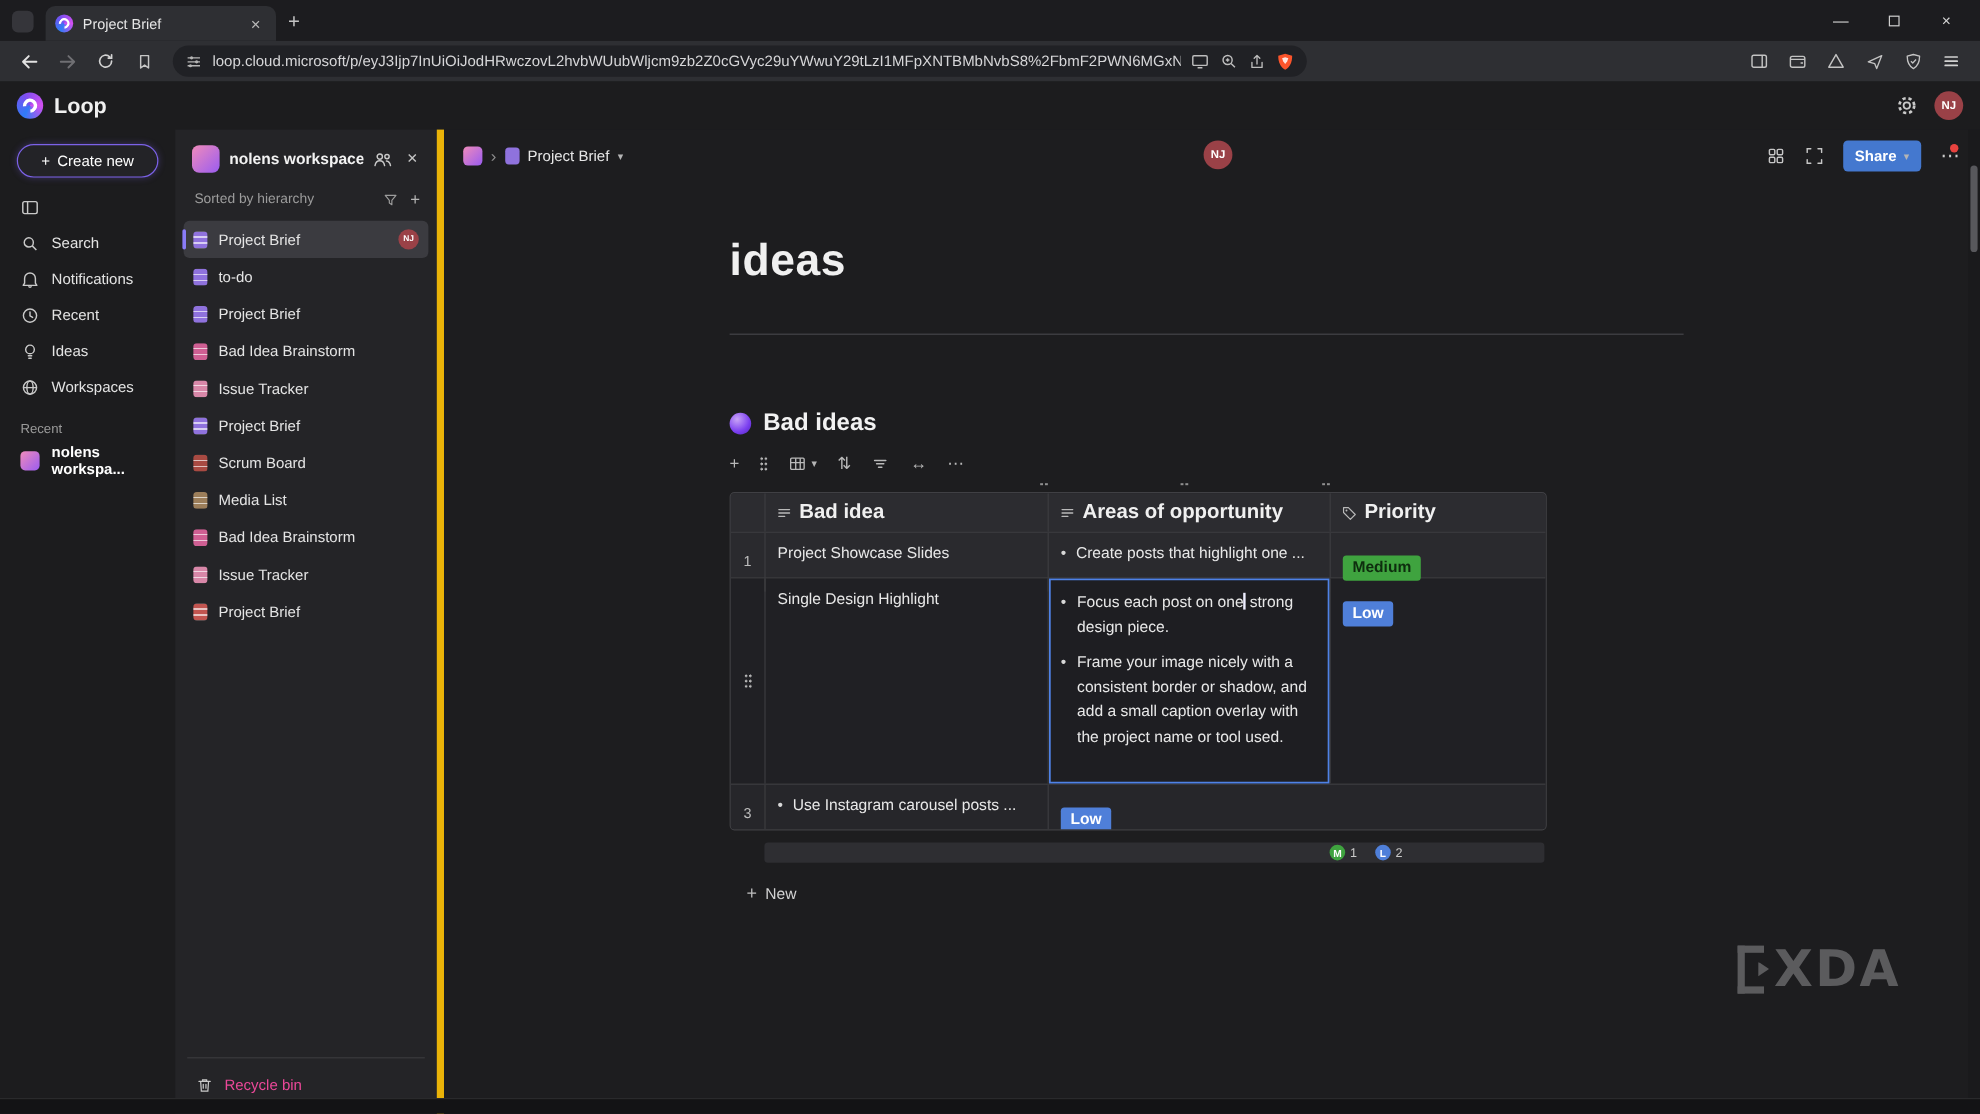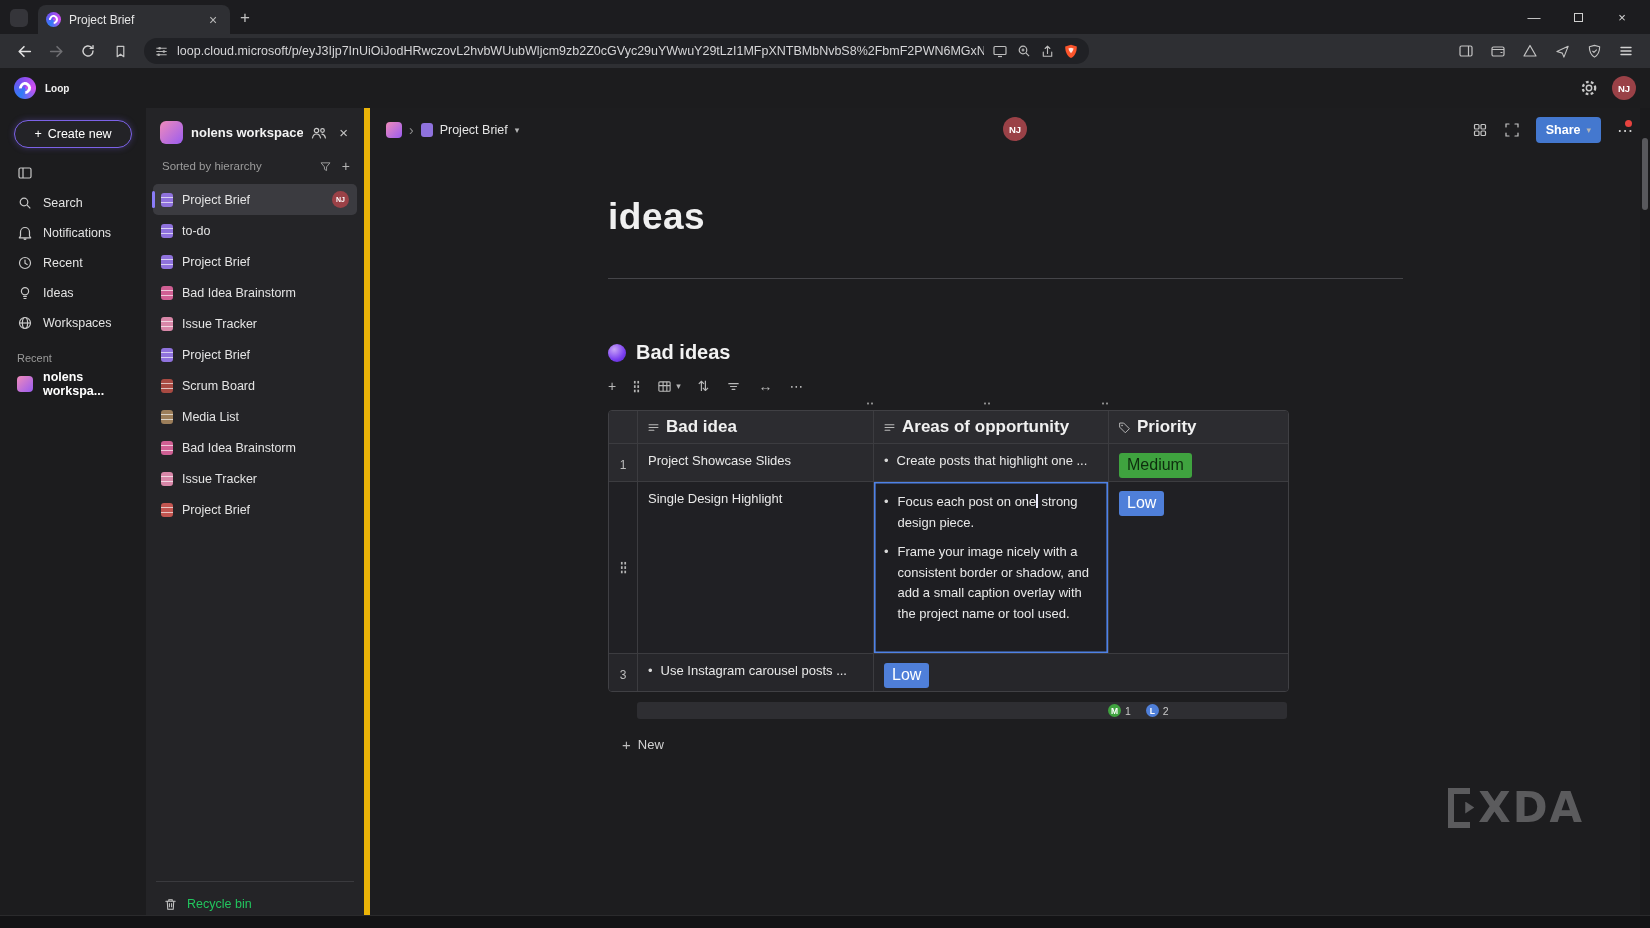--- a/index.html
+++ b/index.html
@@ -28,21 +28,21 @@
   .url-text { flex:1; font-size:12.5px; color:#d6d6d8; white-space:nowrap; overflow:hidden; }
   .toolbar-spacer { flex:1; }
 
   
   .app { position:absolute; top:68px; left:0; right:0; bottom:0; background:#1c1c1e; display:flex; flex-direction:column; }
   .app-header { height:40px; display:flex; align-items:center; padding:0 14px; }
   .loop-logo { width:22px; height:22px; border-radius:50%; background:conic-gradient(from 210deg,#2f7cf6,#7a4ff0,#d24ff0,#2f7cf6); position:relative; }
   .loop-logo::after { content:''; position:absolute; inset:5px; border-radius:50%; border:3px solid #fff; border-bottom-color:transparent; transform:rotate(40deg); }
   .loop-logo.small { width:15px; height:15px; }
   .loop-logo.small::after { inset:3px; border-width:2px; }
-  .app-title { font-size:10px; font-weight:600; margin-left:9px; color:#f0f0f0; }
+  .app-title { font-size:18px; font-weight:600; margin-left:9px; color:#f0f0f0; }
   .app-header-right { margin-left:auto; display:flex; align-items:center; gap:14px; }
   .avatar { width:24px; height:24px; border-radius:50%; background:#9a4147; color:#fff; font-size:9.5px; font-weight:700; display:flex; align-items:center; justify-content:center; }
   .avatar.small { width:17px; height:17px; font-size:7px; }
 
   .app-body { flex:1; display:flex; min-height:0; position:relative; }
 
   
   .rail { width:146px; display:flex; flex-direction:column; padding-top:10px; }
   .create-new { height:28px; margin:2px auto 10px; width:118px; border:1px solid #7c62e8; border-radius:14px; background:#232327; color:#fff; display:flex; align-items:center; justify-content:center; gap:6px; font-size:12.5px; box-shadow:0 0 6px rgba(124,98,232,.35); }
   .rail-item { height:30px; display:flex; align-items:center; gap:10px; padding-left:17px; color:#e3e3e3; font-size:12.5px; }
@@ -59,21 +59,21 @@
   .sort-row { display:flex; align-items:center; gap:10px; padding:6px 14px 8px 16px; color:#9c9c9c; font-size:11.5px; }
   .sort-row .lbl { flex:1; }
   .ws-list { flex:1; padding:2px 7px; overflow:hidden; }
   .ws-item { height:31px; display:flex; align-items:center; gap:9px; padding:0 8px; border-radius:5px; position:relative; color:#e4e4e4; font-size:12.5px; }
   .ws-item .lbl { flex:1; white-space:nowrap; overflow:hidden; }
   .ws-item.selected { background:#3b3b40; }
   .ws-item.selected::before { content:''; position:absolute; left:-1px; top:7px; bottom:7px; width:3px; border-radius:2px; background:#8a7cf8; }
   .doc { width:12px; height:14px; border-radius:3px; flex:none;
          background-image:repeating-linear-gradient(to bottom, transparent 0 4px, rgba(255,255,255,.65) 4px 5px); }
   .panel-bottom { border-top:1px solid #3a3a3e; margin:0 10px; }
-  .recycle { height:44px; display:flex; align-items:center; gap:9px; padding:0 10px; color:#22c55e; font-size:12.5px; margin:0 7px 2px; }
+  .recycle { height:44px; display:flex; align-items:center; gap:9px; padding:0 10px; color:#ec4899; font-size:12.5px; margin:0 7px 2px; }
 
   
   .main { flex:1; background:#1d1d1f; position:relative; display:flex; flex-direction:column; min-width:0; }
   .main-top { height:44px; display:flex; align-items:center; padding:0 16px; position:relative; flex:none; }
   .crumb { display:flex; align-items:center; gap:7px; color:#e6e6e6; font-size:12.5px; }
   .crumb-sep { color:#8d8d8d; font-size:14px; }
   .crumb-doc { width:12px; height:14px; border-radius:3px; background:#8f72dd; }
   .chev { color:#b5b5b5; font-size:9px; }
   .center-avatar { position:absolute; left:633px; top:9px; }
   .main-actions { margin-left:auto; display:flex; align-items:center; gap:16px; }
@@ -104,21 +104,21 @@
   .rh .td { padding:6px 9px; align-items:center; gap:6px; font-size:17px; font-weight:700; color:#f0f0f0; }
   .r1 { background:#2a2a2e; height:38px; }
   .r2 { background:#202024; height:172px; }
   .r3 { background:#26262a; height:38px; }
   .cell-text { white-space:nowrap; overflow:hidden; text-overflow:ellipsis; }
   .opp-cell { gap:8px; }
   .bmark { color:#d8d8d8; flex:none; }
   .sel-cell { flex-direction:column; gap:9px; background:#1e1e22; box-shadow:inset 0 0 0 1.6px #4f82e6; padding-top:10px; }
   .bullet { display:flex; gap:9px; line-height:1.58; }
   .caret { display:inline-block; width:1.5px; height:14px; background:#eef; vertical-align:-2px; }
-  .badge { display:inline-block; padding:2px 8px; border-radius:3px; font-size:16px; font-weight:400; line-height:1.3; }
+  .badge { display:inline-block; padding:2px 8px; border-radius:3px; font-size:13px; font-weight:700; line-height:1.3;margin-top:10px; }
 
   .sumbar { margin:10px 0 0 29px; width:650px; height:17px; background:#2e2e32; border-radius:3px; display:flex; align-items:center; gap:15px; padding-left:471px; }
   .sumgrp { display:flex; align-items:center; gap:4px; }
   .sumdot { width:13px; height:13px; border-radius:50%; color:#fff; font-size:8.5px; font-weight:700; display:flex; align-items:center; justify-content:center; }
   .sumcount { font-size:10.5px; color:#c9c9c9; }
 
   .new-btn { margin:17px 0 0 14px; display:flex; align-items:center; gap:7px; color:#d2d2d2; font-size:13px; width:70px; }
   .new-btn .g { font-size:15px; color:#bdbdbd; }
 
   

